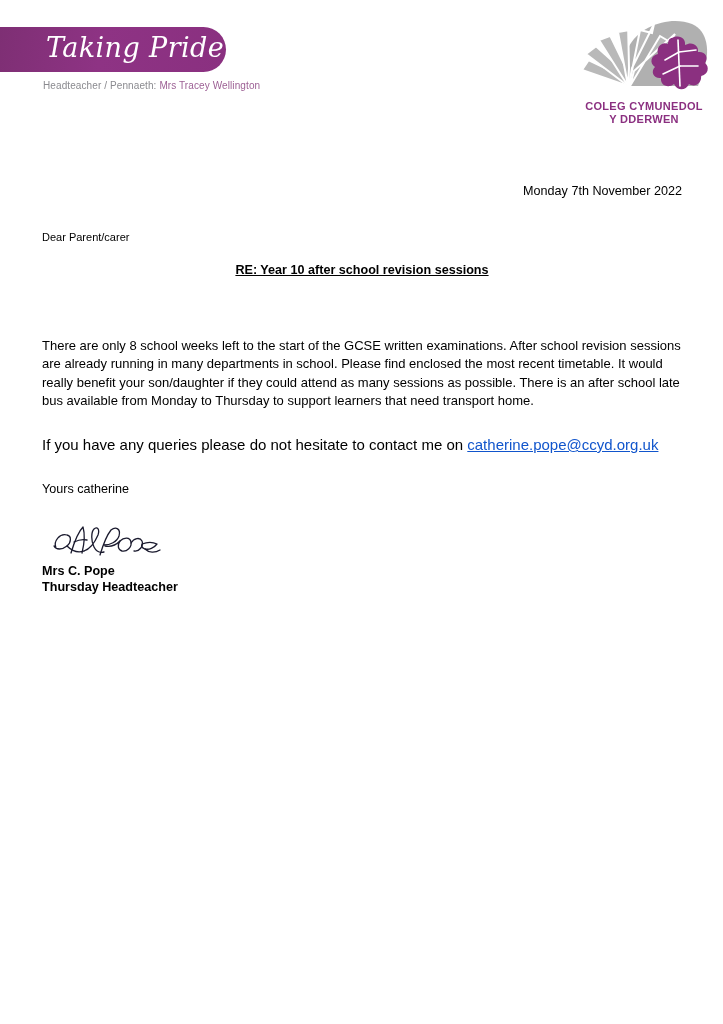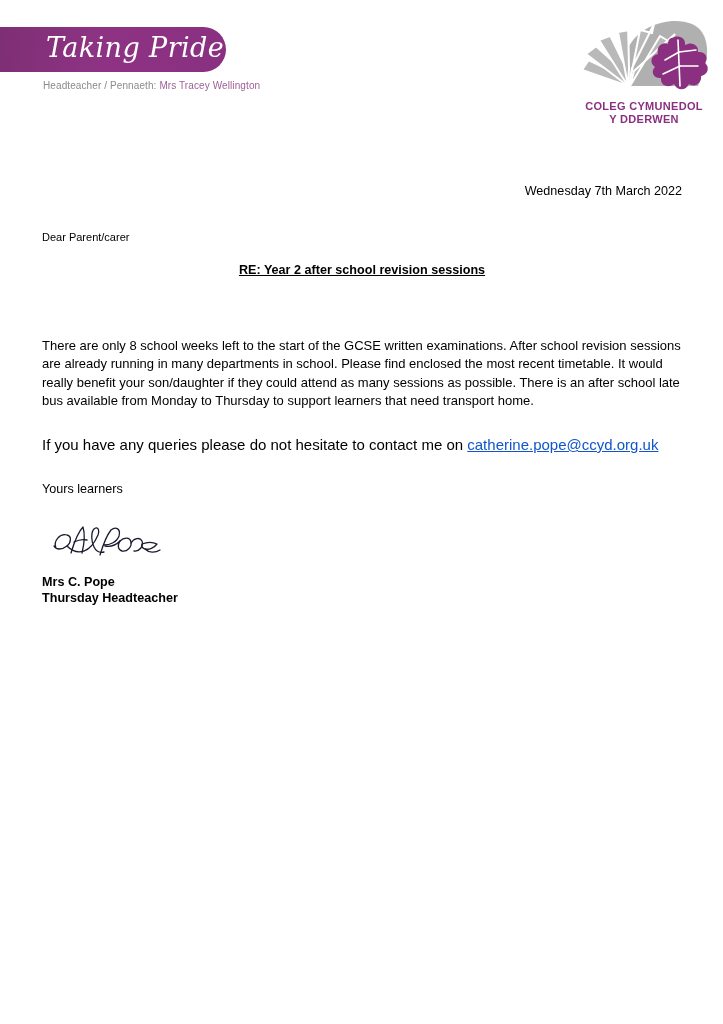--- a/index.html
+++ b/index.html
@@ -148,21 +148,21 @@
   #signature-image {
     position: absolute;
     left: 50px;
     top: 375px;
     width: 115px;
     height: 52px;
   }
   #signoff-block {
     position: absolute;
     left: 42px;
-    top: 435px;
+    top: 424px;
     font-size: 12.6px;
     font-weight: bold;
     line-height: 15.5px;
   }
   .signoff-line { display: block; }
 </style>
 </head>
 <body>
 
 <div id="letterhead">
@@ -214,33 +214,33 @@
     <div id="crest-wordmark">
       <span class="crest-word-line">COLEG CYMUNEDOL</span>
       <span class="crest-word-line">Y DDERWEN</span>
     </div>
   </div>
 
 </div>
 
 <div id="letter-body">
 
-  <div id="date-line">Wednesday 7th March 2022</div>
+  <div id="date-line">Monday 7th November 2022</div>
 
   <div id="salutation">Dear Parent/carer</div>
 
-  <div id="subject-heading">RE: Year 2 after school revision sessions</div>
+  <div id="subject-heading">RE: Year 10 after school revision sessions</div>
 
   <p id="main-paragraph">There are only 8 school weeks left to the start of the GCSE written examinations. After school revision sessions are already running in many departments in school.  Please find enclosed the most recent timetable.  It would really benefit your son/daughter if they could attend as many sessions as possible. There is an after school late bus available from Monday to Thursday to support learners that need transport home.</p>
 
   <p id="queries-paragraph">
     <span>If you have any queries please do not hesitate to contact me on </span><a id="email-link" href="#">catherine.pope@ccyd.org.uk</a>
   </p>
 
-  <div id="closing">Yours learners</div>
+  <div id="closing">Yours catherine</div>
 
   <svg id="signature-image" viewBox="0 0 115 52">
     <g fill="none" stroke="#1a1a2e" stroke-width="1.3" stroke-linecap="round" stroke-linejoin="round">
 
       <path d="M6 33 C3 26 10 18 17 20 C22 21 21 28 17 31 C12 35 6 35 4 31"></path>
       <path d="M17 31 C22 36 28 38 34 36"></path>
       <path d="M21 38 C24 28 28 17 33 12 C35 19 34 30 32 38"></path>
       <path d="M24 27 C28 25 33 24 37 25"></path>
       <path d="M34 36 C40 34 45 27 48 20 C50 14 47 11 44 14 C41 17 41 26 44 32 C46 36 50 38 54 37"></path>
       <path d="M50 40 C53 30 57 20 61 15 C66 11 71 14 69 21 C67 27 60 30 54 30"></path>

